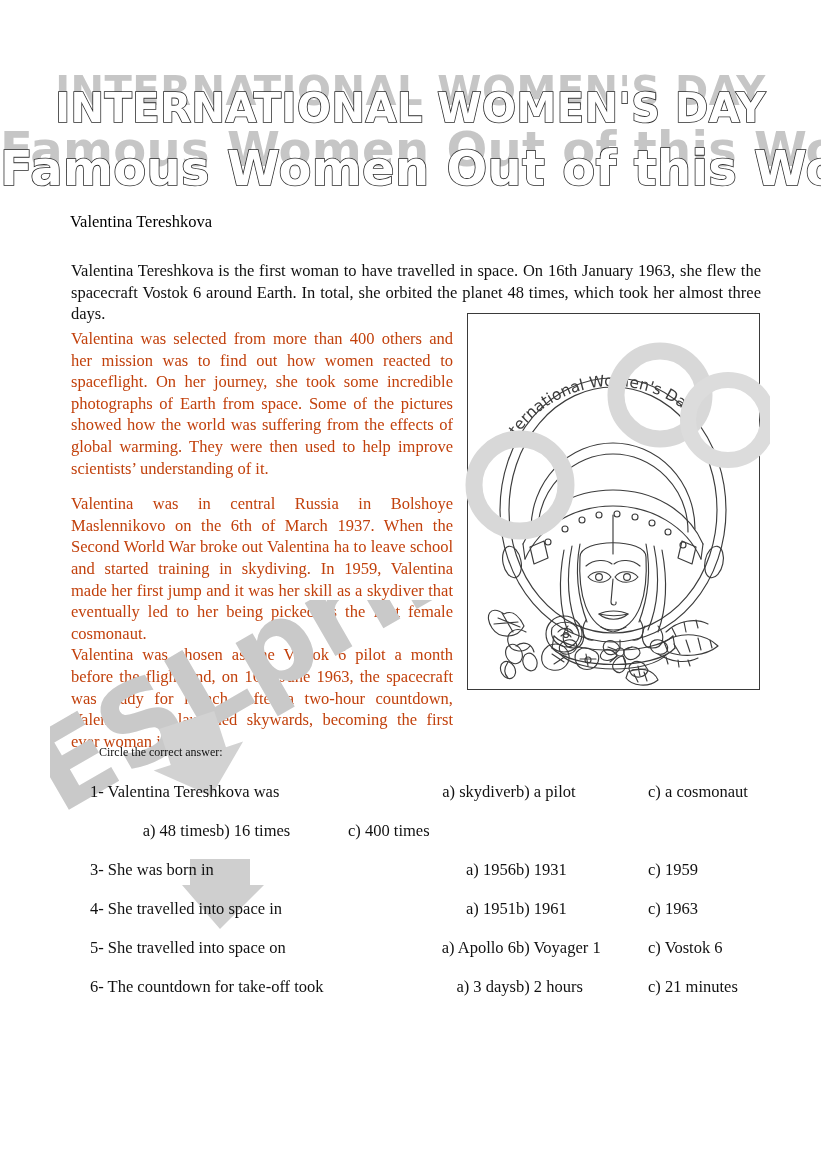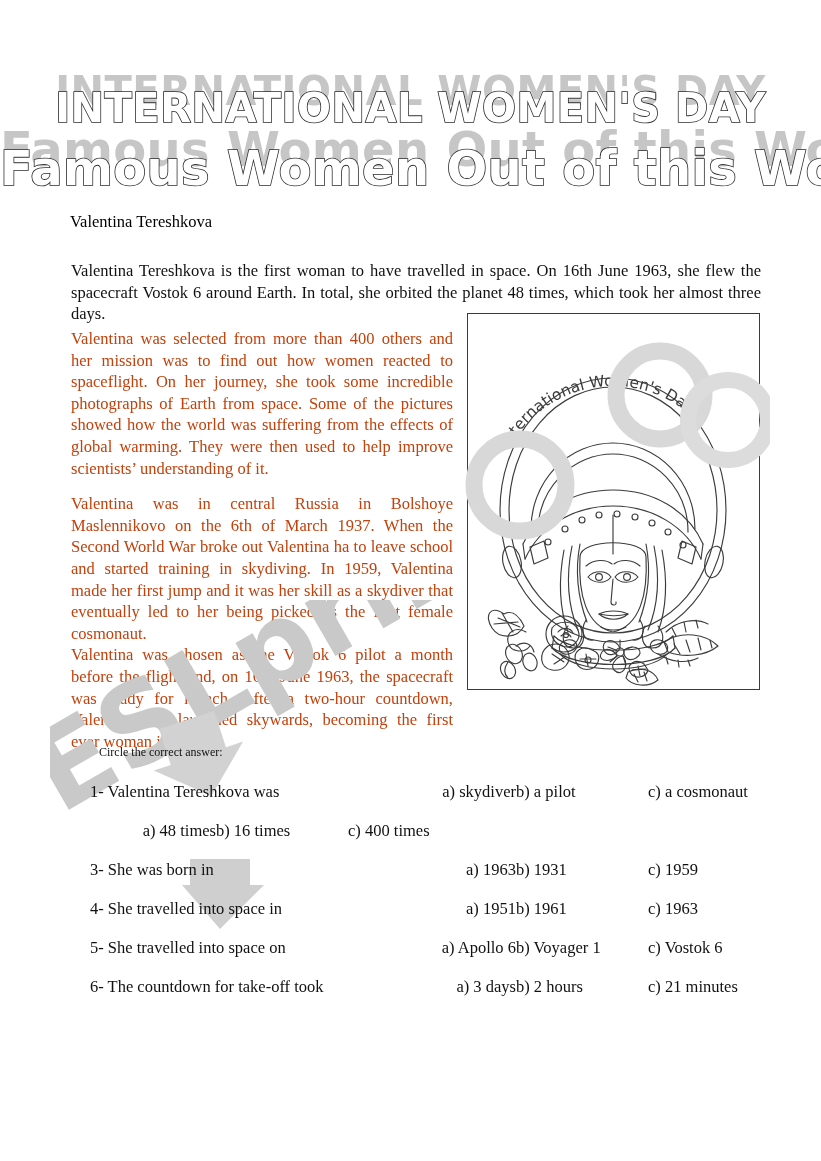--- a/index.html
+++ b/index.html
@@ -202,21 +202,21 @@
       <span class="t-main">INTERNATIONAL WOMEN'S DAY</span>
     </div>
     <div class="title-line title-2">
       <span class="t-shadow">Famous Women Out of this World!!</span>
       <span class="t-main">Famous Women Out of this World!!</span>
     </div>
   </div>
 
   <div class="subtitle">Valentina Tereshkova</div>
 
-  <div class="intro">Valentina Tereshkova is the first woman to have travelled in space. On 16th June 1963, she flew the spacecraft Vostok 6 around Earth. In total, she orbited the planet 48 times, which took her almost three days.</div>
+  <div class="intro">Valentina Tereshkova is the first woman to have travelled in space. On 16th January 1963, she flew the spacecraft Vostok 6 around Earth. In total, she orbited the planet 48 times, which took her almost three days.</div>
 
   <div class="col-left">
     <p>Valentina was selected from more than 400 others and her mission was to find out how women reacted to spaceflight. On her journey, she took some incredible photographs of Earth from space. Some of the pictures showed how the world was suffering from the effects of global warming. They were then used to help improve scientists’ understanding of it.</p>
     <p class="tight">Valentina was in central Russia in Bolshoye Maslennikovo on the 6th of March 1937. When the Second World War broke out Valentina ha to leave school and started training in skydiving. In 1959, Valentina made her first jump and it was her skill as a skydiver that eventually led to her being picked as the first female cosmonaut.</p>
     <p class="tight">Valentina was chosen as the Vostok 6 pilot a month before the flight and, on 16th June 1963, the spacecraft was ready for launch. After a two-hour countdown, Valentina was launched skywards, becoming the first ever woman in space.</p>
   </div>
 
   <div class="illus-frame">
     <svg width="290" height="374" viewBox="0 0 290 374">
       <g fill="none" stroke="#3c3c3c" stroke-width="1.15" stroke-linecap="round" stroke-linejoin="round">
@@ -351,21 +351,21 @@
       <span class="q-opt-b">b) a pilot</span>
       <span class="q-opt-c">c) a cosmonaut</span>
     </div>
     <div class="q-row">
       <span class="q-opt-a">a) 48 times</span>
       <span class="q-opt-b">b) 16 times</span>
       <span class="q-opt-c">c) 400 times</span>
     </div>
     <div class="q-row">
       <span class="q-prompt">3- She was born in</span>
-      <span class="q-opt-a">a) 1963</span>
+      <span class="q-opt-a">a) 1956</span>
       <span class="q-opt-b">b) 1931</span>
       <span class="q-opt-c">c) 1959</span>
     </div>
     <div class="q-row">
       <span class="q-prompt">4- She travelled into space in</span>
       <span class="q-opt-a">a) 1951</span>
       <span class="q-opt-b">b) 1961</span>
       <span class="q-opt-c">c) 1963</span>
     </div>
     <div class="q-row">

